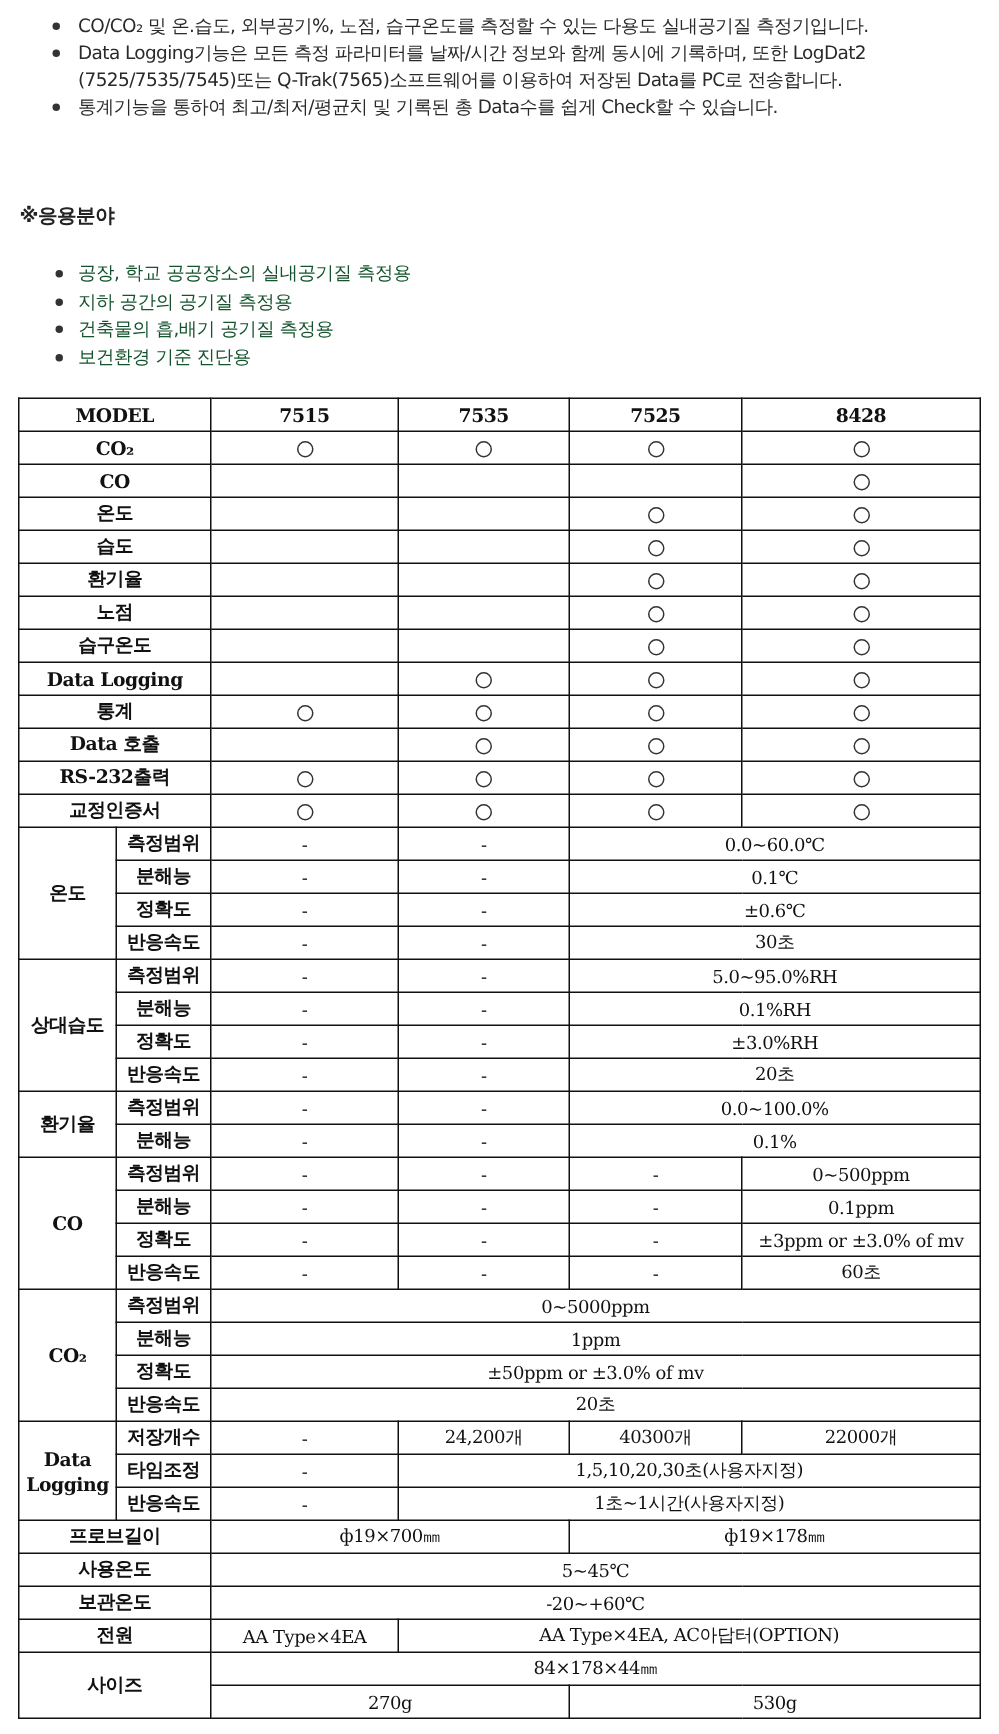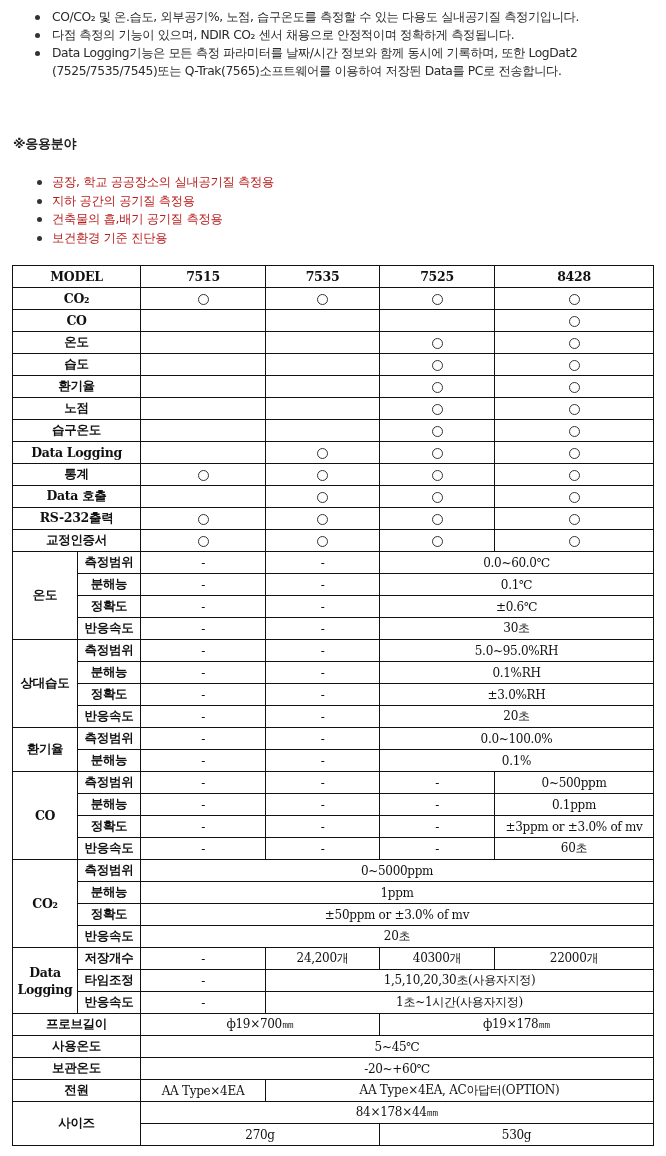--- a/index.html
+++ b/index.html
@@ -3,38 +3,38 @@
 <meta charset="utf-8">
 <style>
   html, body { margin:0; padding:0; background:#ffffff; }
   body { width:666px; height:1156px; position:relative; overflow:hidden;
          font-family:"DejaVu Sans","Liberation Sans",sans-serif; color:#222; }
   .features { position:absolute; left:0; top:8px; width:598px; margin:0; padding:0; list-style:none; }
   .features li { position:relative; padding-left:52px; font-size:12.3px; line-height:18px; letter-spacing:-0.4px; color:#2a2a2a; }
   .features li .bul { position:absolute; left:35px; top:7px; width:5px; height:5px; border-radius:50%; background:#333; }
   .section-title { position:absolute; left:13px; top:135px; font-size:13px; font-weight:bold; color:#222; letter-spacing:-0.3px; }
   .apps { position:absolute; left:0; top:173px; margin:0; padding:0; list-style:none; }
-  .apps li { position:relative; padding-left:52px; font-size:12.3px; line-height:18.5px; color:#b91c1c; letter-spacing:-0.3px; }
+  .apps li { position:relative; padding-left:52px; font-size:12.3px; line-height:18.5px; color:#14532d; letter-spacing:-0.3px; }
   .apps li .bul { position:absolute; left:37px; top:7px; width:5px; height:5px; border-radius:50%; background:#333; }
 
   table.spec { position:absolute; left:12px; top:265px; border-collapse:collapse; table-layout:fixed; width:641px;
                font-family:"DejaVu Serif","Liberation Serif",serif; font-size:12px; color:#111;padding-left:30px; }
   table.spec td { border:1px solid #111; height:21px; padding:0; text-align:center; vertical-align:middle; white-space:nowrap; overflow:hidden; letter-spacing:-0.3px; }
   table.spec td.h { font-weight:bold; font-family:"DejaVu Serif","Liberation Serif",serif; font-size:12.5px; }
   table.spec td.v { font-weight:normal; font-size:12px; }
   .circ { display:inline-block; width:9px; height:9px; border:1px solid #333; border-radius:50%; vertical-align:middle; }
 </style>
 </head>
 <body>
 
 <ul class="features">
   <li><span class="bul"></span><span>CO/CO₂  및 온.습도, 외부공기%, 노점, 습구온도를 측정할 수 있는 다용도 실내공기질 측정기입니다.</span></li>
-  <li><span class="bul"></span><span>다점 측정의 기능이 있으며, NDIR CO₂ 센서 채용으로 안정적이며 정확하게 측정됩니다.</span></li>
   <li><span class="bul"></span><span>Data Logging기능은 모든 측정 파라미터를 날짜/시간 정보와 함께 동시에 기록하며, 또한 LogDat2</span></li>
   <li><span>(7525/7535/7545)또는 Q-Trak(7565)소프트웨어를 이용하여 저장된 Data를 PC로 전송합니다.</span></li>
+  <li><span class="bul"></span><span>통계기능을 통하여 최고/최저/평균치 및 기록된 총 Data수를 쉽게 Check할 수 있습니다.</span></li>
 </ul>
 
 <div class="section-title">※응용분야</div>
 
 <ul class="apps">
   <li><span class="bul"></span><span>공장, 학교 공공장소의 실내공기질 측정용</span></li>
   <li><span class="bul"></span><span>지하 공간의 공기질 측정용</span></li>
   <li><span class="bul"></span><span>건축물의 흡,배기 공기질 측정용</span></li>
   <li><span class="bul"></span><span>보건환경 기준 진단용</span></li>
 </ul>

